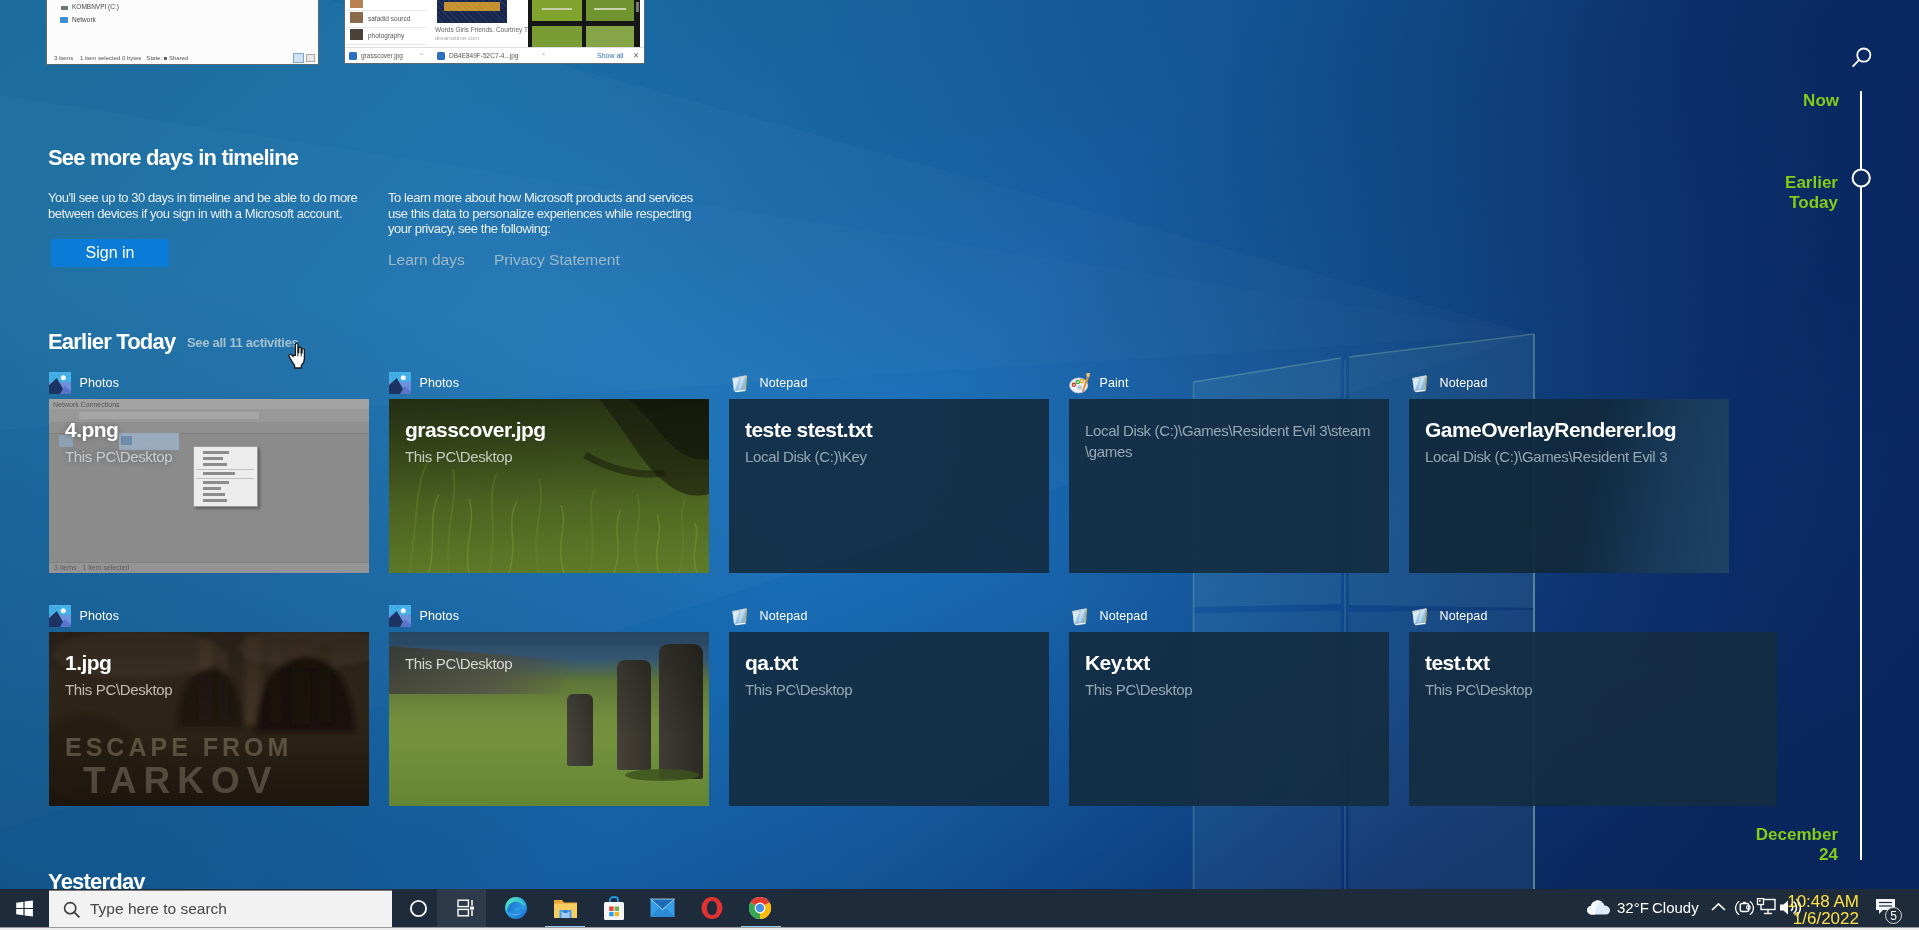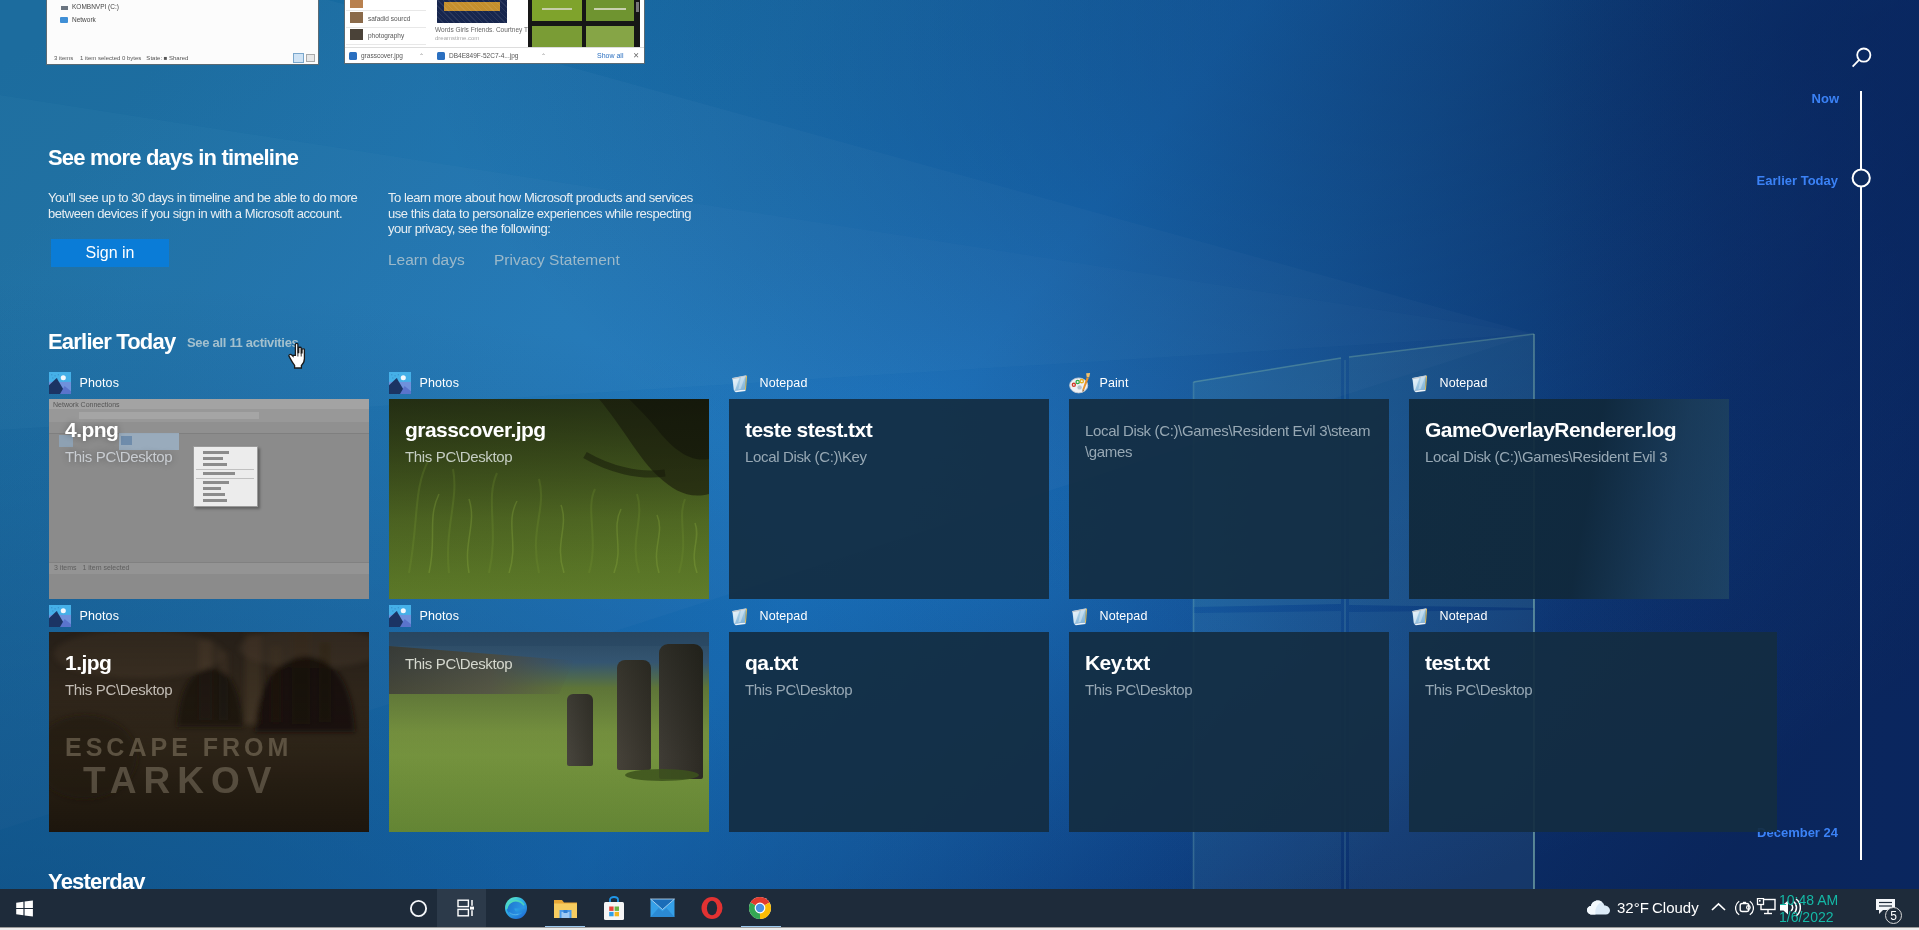--- a/index.html
+++ b/index.html
@@ -16,36 +16,36 @@
   font-size:16px;text-align:center;line-height:28px;}
 #learnmore{left:388px;top:251px;font-size:15.5px;color:#9cb9ca;}
 #privacy{left:494px;top:251px;font-size:15.5px;color:#9cb9ca;}
 
 #h-earlier{left:48px;top:329px;font-size:22px;font-weight:bold;color:#fff;letter-spacing:-0.8px;}
 #seeall{left:187px;top:334.5px;font-size:13px;font-weight:bold;color:#a3c0ce;letter-spacing:-0.3px;}
 
 .applabel{height:20px;z-index:2;}
 .applabel svg{position:absolute;left:0;top:0;width:22px;height:22px;}
 .applabel span{position:absolute;left:30.5px;top:4px;font-size:12.5px;color:#fff;letter-spacing:0.1px;}
-.card{width:320px;height:200px;background:rgba(19,45,65,0.92);z-index:2;overflow:hidden;}
+.card{width:320px;height:174px;background:rgba(19,45,65,0.92);z-index:2;overflow:hidden;}
 .card .inner{position:absolute;left:16px;top:18px;width:294px;}
 .ctitle{font-size:21px;font-weight:bold;color:#fff;line-height:26px;letter-spacing:-0.55px;}
 .csub{font-size:15px;color:#97a8b4;line-height:21px;margin-top:3px;letter-spacing:-0.35px;}
 .shade{position:absolute;left:0;top:0;width:100%;height:100%;background:linear-gradient(180deg,rgba(10,16,20,0.55),rgba(10,16,20,0.25) 55%,rgba(10,16,20,0.15));}
 
-.rail-label{color:#3b82f6;font-weight:bold;font-size:13px;text-align:right;}
+.rail-label{color:#84cc16;font-weight:bold;font-size:17px;text-align:right;}
 
 #taskbar{left:0;top:889px;width:1919px;height:38px;background:#1e2b3a;z-index:5;}
 #btmline{left:0;top:927px;width:1919px;height:1px;background:#9a9a9a;z-index:5;}
 #btmstrip{left:0;top:928px;width:1919px;height:2px;background:#ededed;z-index:5;}
 #searchbox{position:absolute;left:49px;top:1px;width:343px;height:37px;background:#f2f2f2;
   border-top:1px solid #7c7c7c;box-sizing:border-box;}
 #searchbox span{position:absolute;left:41px;top:9px;font-size:15.5px;color:#454545;}
 #taskview{position:absolute;left:437px;top:0;width:49px;height:38px;background:#2c3a4a;}
-.tbtime{position:absolute;color:#14b8a6;font-size:14px;text-align:left;width:80px;}
+.tbtime{position:absolute;color:#fde047;font-size:17px;text-align:right;width:80px;}
 </style>
 </head>
 <body>
 <div id="screen">
 
 <svg id="bg" width="1919" height="930" viewBox="0 0 1919 930">
 <defs>
 <linearGradient id="base" x1="0" y1="0.28" x2="1" y2="0.66">
   <stop offset="0" stop-color="#15689b"></stop>
   <stop offset="0.28" stop-color="#1a70ad"></stop>
@@ -498,20 +498,27 @@
 
 <div class="abs" id="taskbar">
 
   <svg class="abs" style="left:15px;top:10px;" width="19" height="19" viewBox="0 0 19 19">
     <path d="M1.2,3.8 L8.4,2.8 L8.4,8.9 L1.2,8.9 Z" fill="#fff"></path>
     <path d="M9.6,2.6 L17.9,1.4 L17.9,8.9 L9.6,8.9 Z" fill="#fff"></path>
     <path d="M1.2,10.1 L8.4,10.1 L8.4,16.2 L1.2,15.2 Z" fill="#fff"></path>
     <path d="M9.6,10.1 L17.9,10.1 L17.9,17.6 L9.6,16.4 Z" fill="#fff"></path>
   </svg>
 
+  <div id="searchbox">
+    <svg class="abs" style="left:13px;top:9px;" width="20" height="20" viewBox="0 0 20 20">
+      <circle cx="8.2" cy="8.2" r="5.6" fill="none" stroke="#3b3b3b" stroke-width="1.6"></circle>
+      <line x1="12.4" y1="12.4" x2="17.4" y2="17.4" stroke="#3b3b3b" stroke-width="1.6"></line>
+    </svg>
+    <span>Type here to search</span>
+  </div>
 
   <svg class="abs" style="left:409px;top:10px;" width="19" height="19" viewBox="0 0 19 19">
     <circle cx="9.5" cy="9.5" r="7.6" fill="none" stroke="#f5f7fa" stroke-width="1.9"></circle>
   </svg>
 
   <div id="taskview">
     <svg class="abs" style="left:20px;top:10px;" width="18" height="18" viewBox="0 0 18 18">
       <rect x="1" y="1.2" width="10.4" height="6.4" fill="none" stroke="#fff" stroke-width="1.4"></rect>
       <rect x="1" y="10.4" width="10.4" height="6.4" fill="none" stroke="#fff" stroke-width="1.4"></rect>
       <line x1="15" y1="1" x2="15" y2="6.8" stroke="#fff" stroke-width="1.5"></line>

